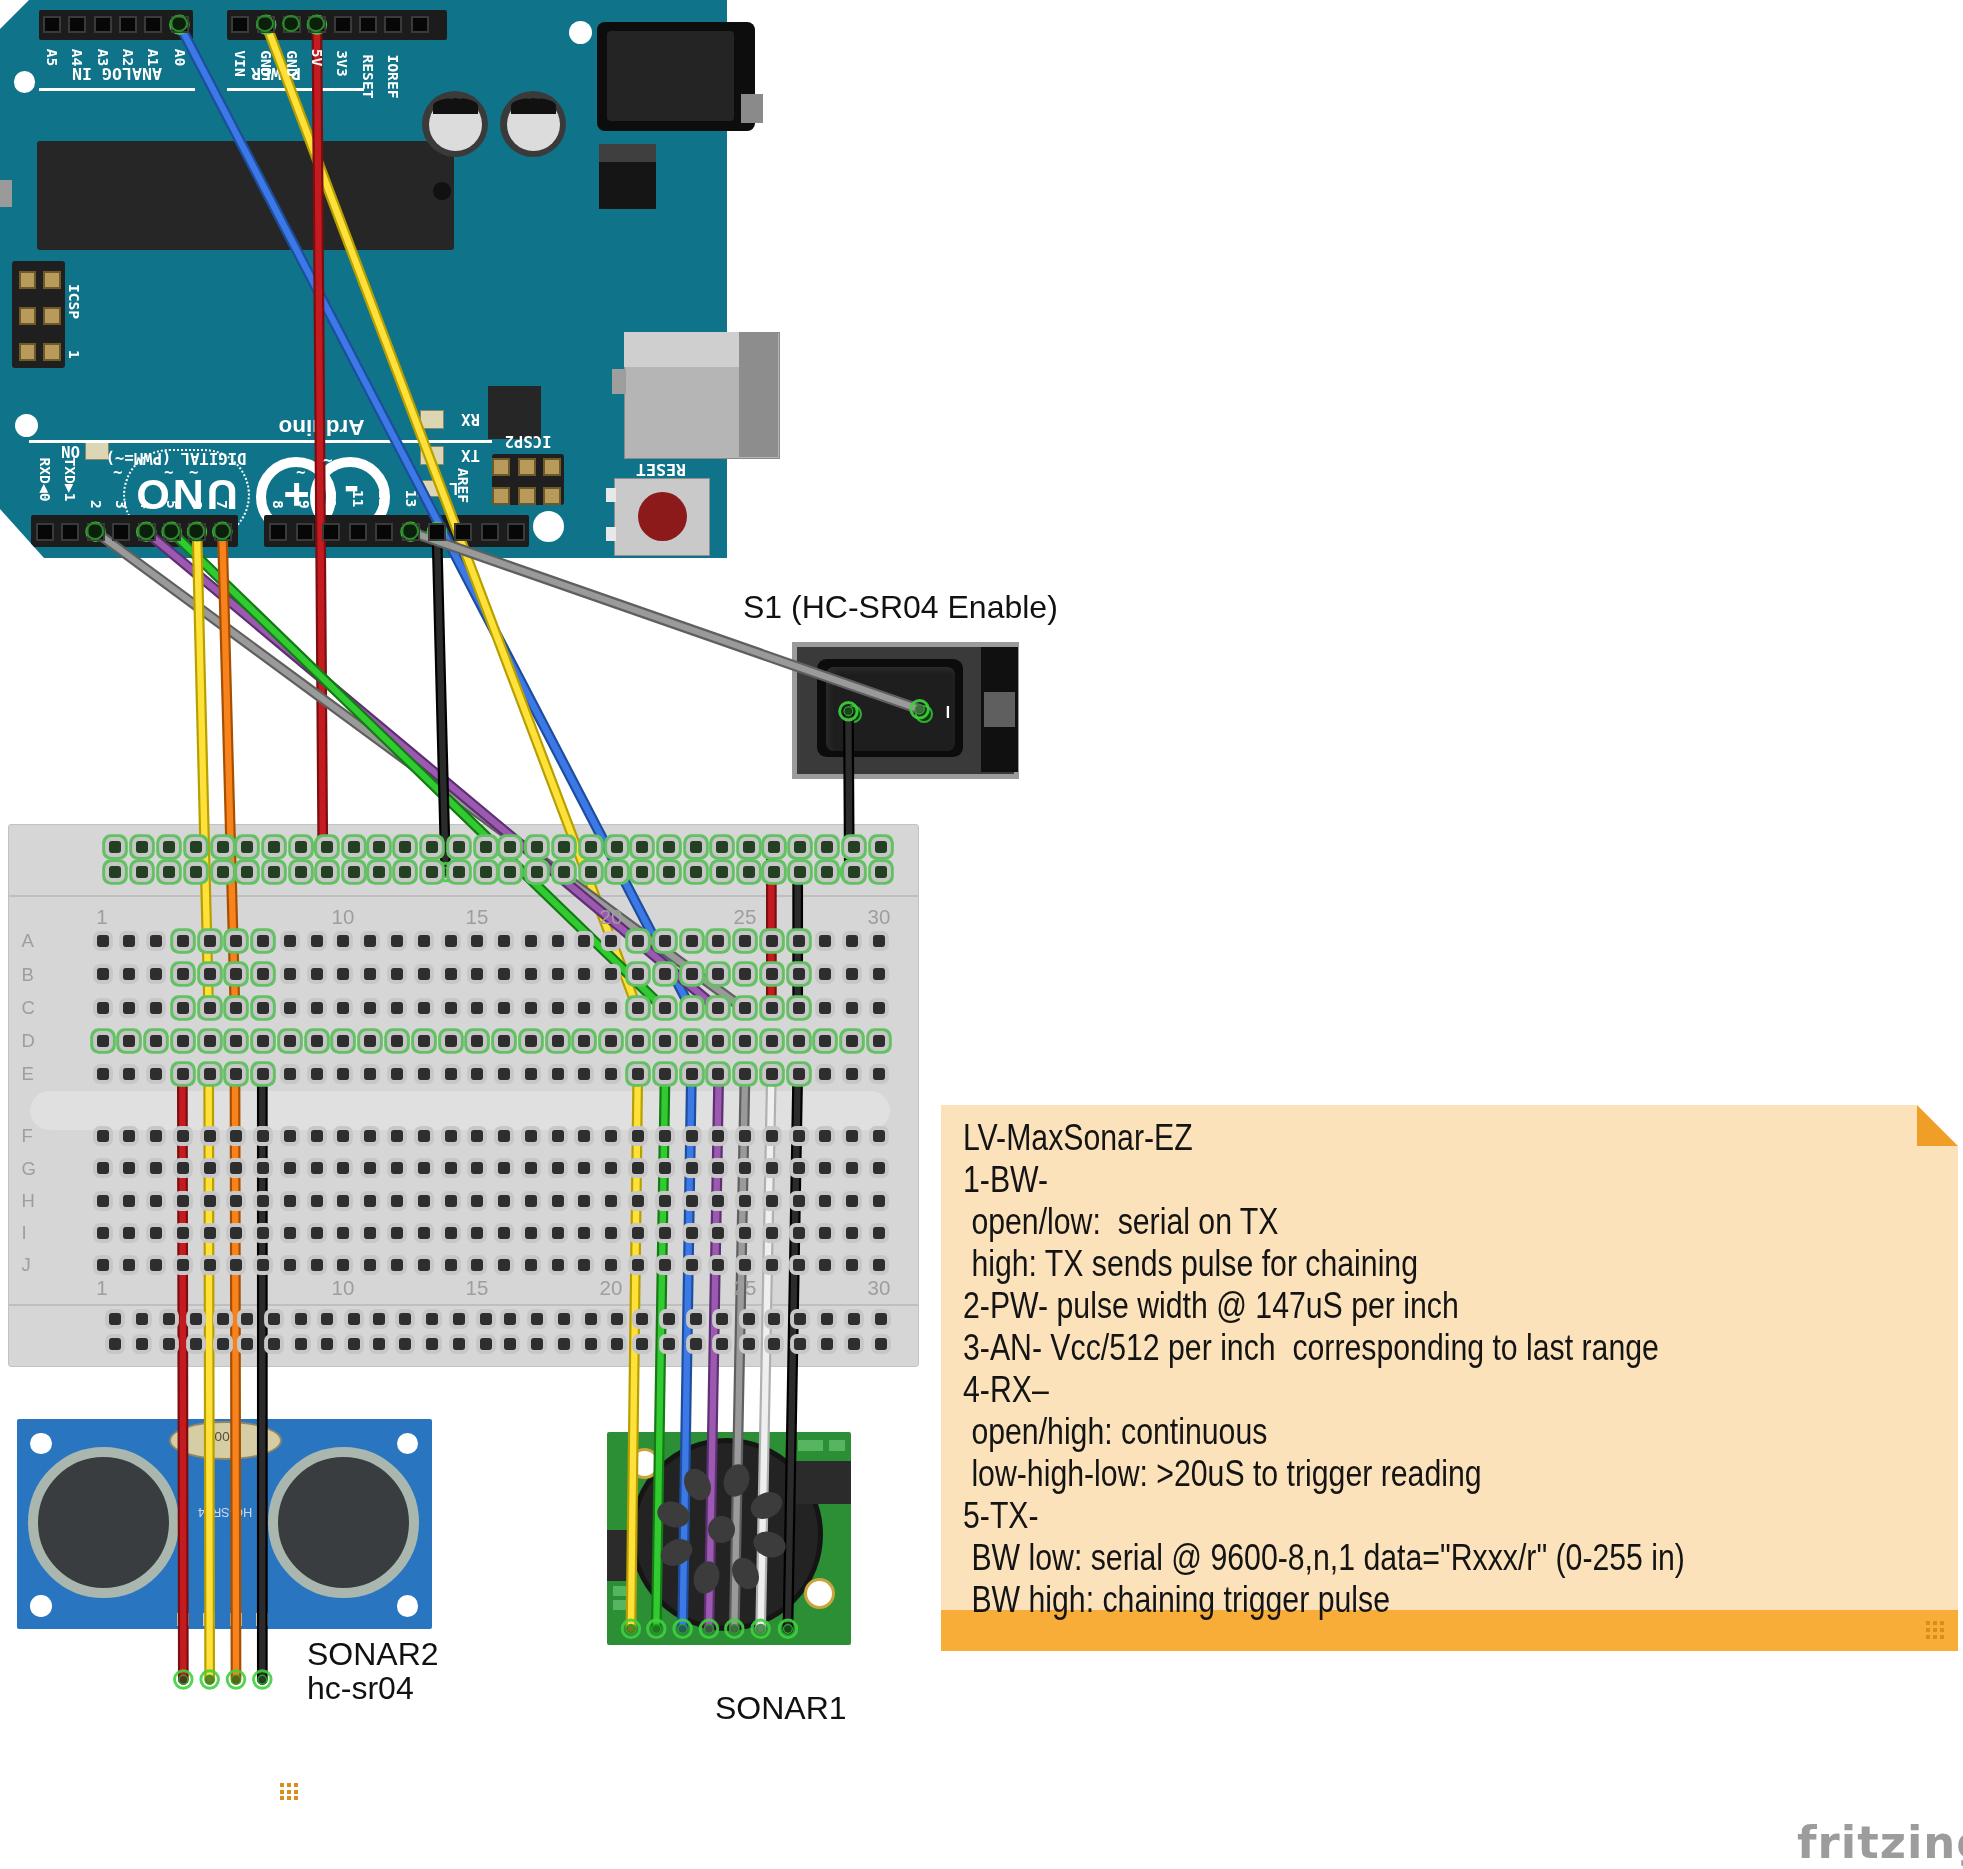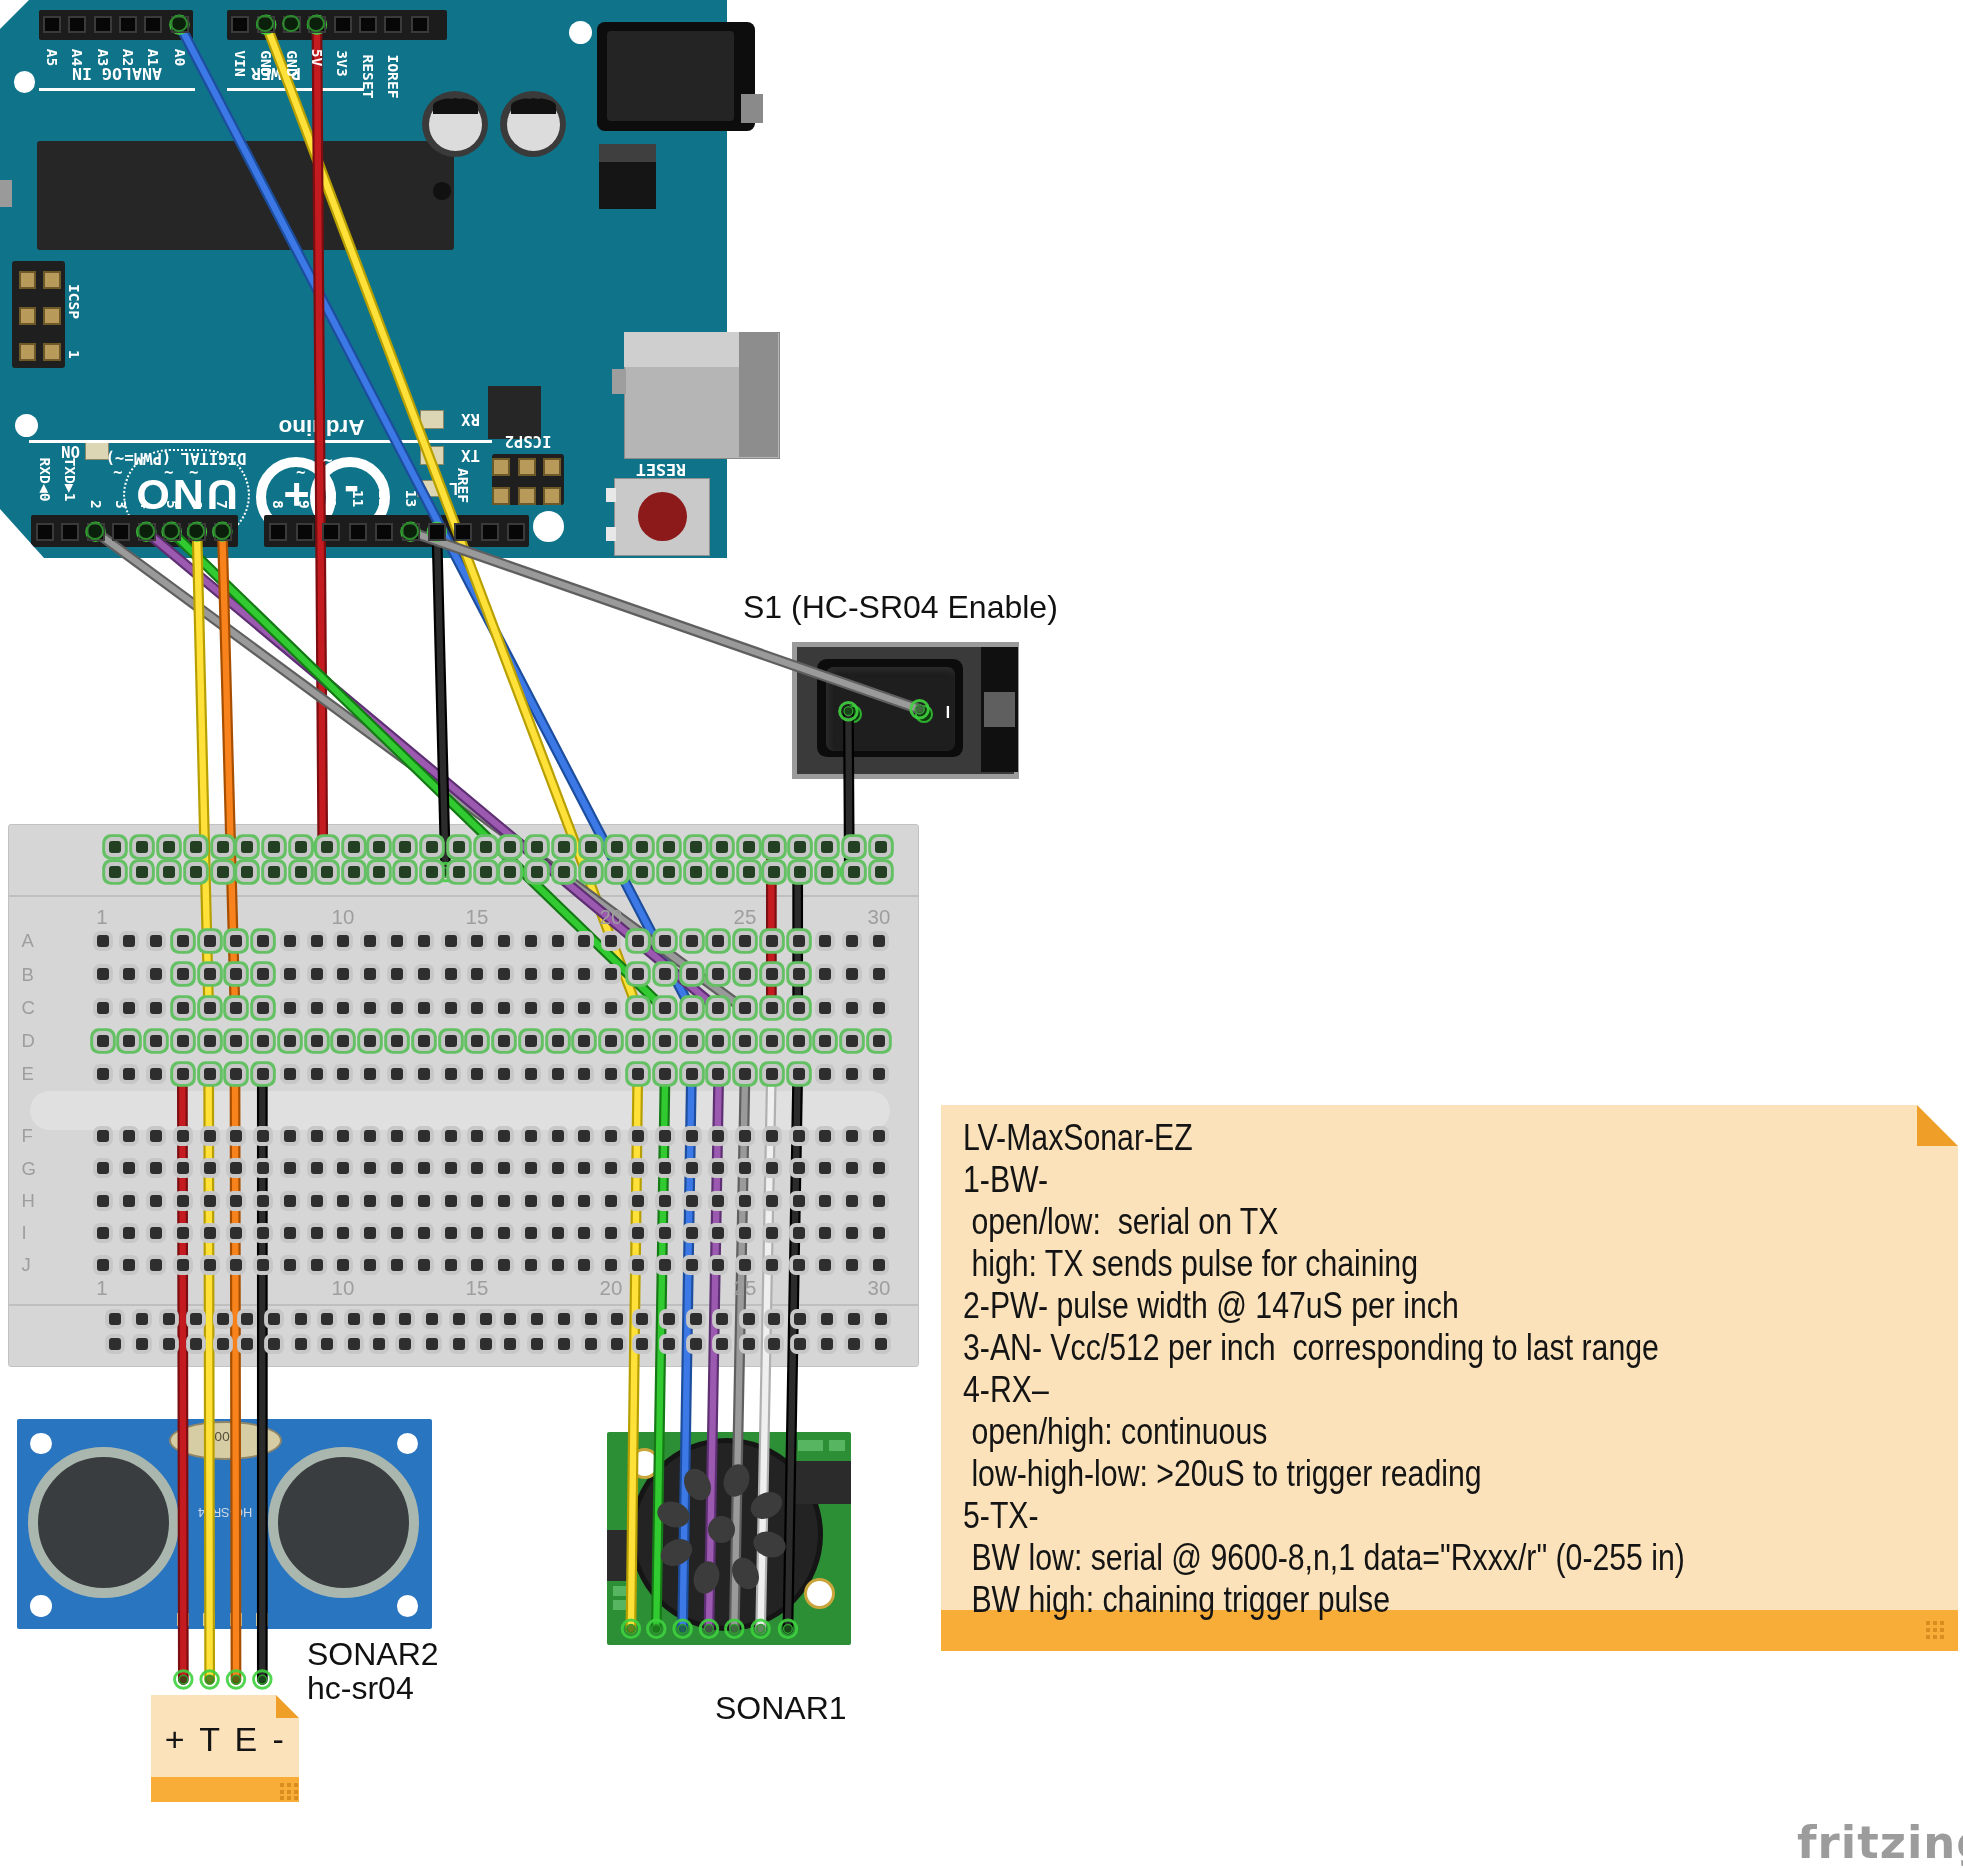--- a/index.html
+++ b/index.html
@@ -173,25 +173,20 @@
         <div class="notetext" style="position: relative;">3-AN- Vcc/512 per inch  corresponding to last range</div>
         <div class="notetext" style="position: relative;">4-RX–</div>
         <div class="notetext" style="position: relative;"> open/high: continuous</div>
         <div class="notetext" style="position: relative;"> low-high-low: &gt;20uS to trigger reading</div>
         <div class="notetext" style="position: relative;">5-TX-</div>
         <div class="notetext" style="position: relative;"> BW low: serial @ 9600-8,n,1 data="Rxxx/r" (0-255 in)</div>
         <div class="notetext" style="position: relative;"> BW high: chaining trigger pulse</div>
       </div>
   </div>
 
-  <div class="notepaper" id="pin-note" style="left:151px;top:1695px;width:148px;height:107px;">
-    <div class="fold" style="border-bottom-width:23.4px;border-right-width:23.4px;"></div>
-    <div class="notebar" style="height:25px;"></div>
-    <div class="abs" style="left:13.7px;top:25px;font-size:34px;color:#141414;letter-spacing:2.9px;">+ T E -</div>
-  </div>
 
   <div class="wm" style="left:1797px;top:1816px;">fritzing</div>
 
   <svg id="wires" width="1963" height="1870" style="position:absolute;left:0;top:0;pointer-events:none;" viewBox="0 0 2013 1917">
       <line x1="184" y1="25" x2="709" y2="1035" stroke-linecap="round" stroke="#1d4e9e" stroke-width="11"></line>
       <line x1="184" y1="25" x2="709" y2="1035" stroke-linecap="round" stroke="#3c79e6" stroke-width="6.5"></line>
       <line x1="273" y1="25" x2="654" y2="1035" stroke-linecap="round" stroke="#b89f00" stroke-width="11"></line>
       <line x1="273" y1="25" x2="654" y2="1035" stroke-linecap="round" stroke="#ffe13a" stroke-width="6.5"></line>
       <line x1="325" y1="25" x2="331" y2="868" stroke-linecap="round" stroke="#7c0d10" stroke-width="11"></line>
       <line x1="325" y1="25" x2="331" y2="868" stroke-linecap="round" stroke="#c41b20" stroke-width="6.5"></line>

